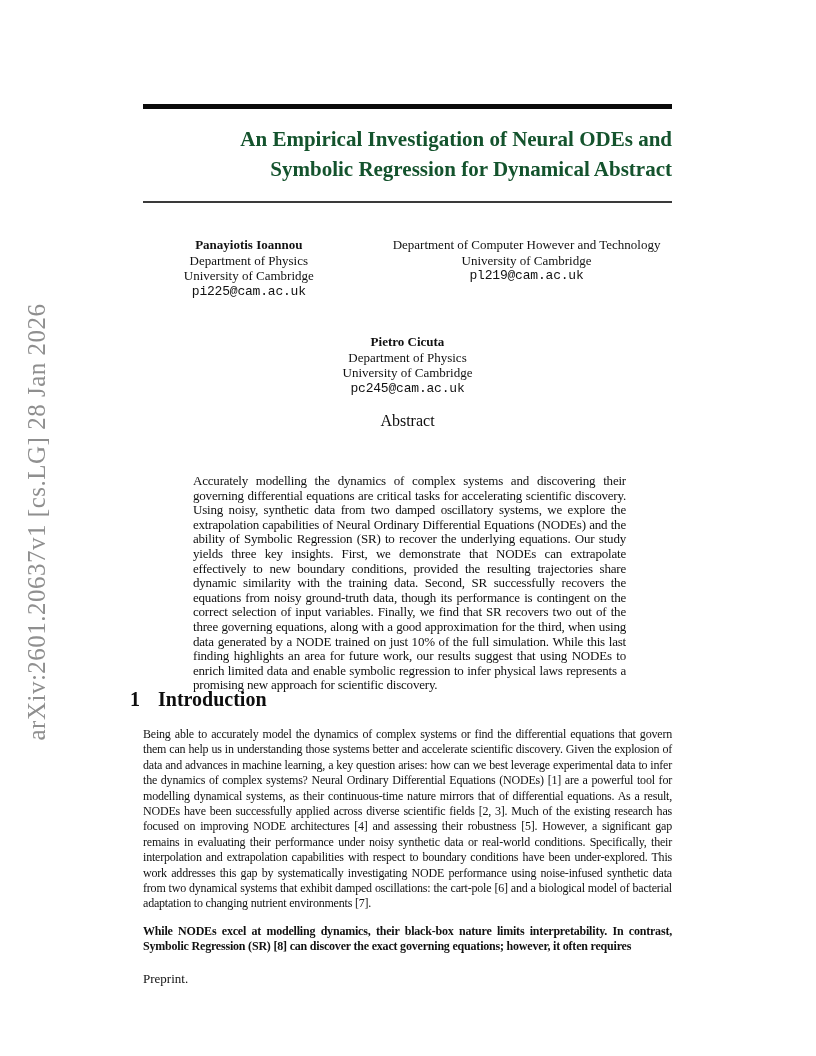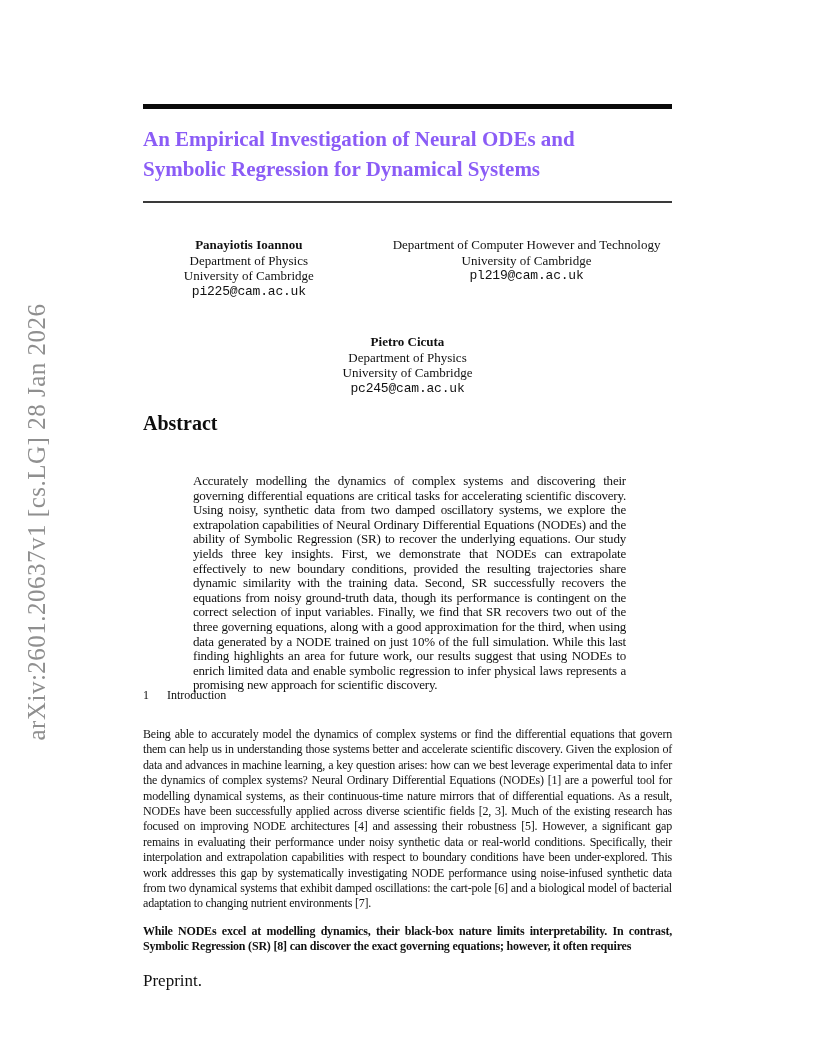--- a/index.html
+++ b/index.html
@@ -33,25 +33,25 @@
     position: absolute;
     left: 143px; top: 201px;
     width: 529px; height: 2px;
     background: #3a3a3a;
   }
   .title {
     position: absolute;
     left: 143px; top: 125px;
     width: 529px;
     margin: 0;
-    text-align: left;
+    text-align: right;
     font-size: 21px;
     font-weight: bold;
     line-height: 29.5px;
-    color: #8b5cf6;
+    color: #14532d;
   }
   .title .title-line { display: block; }
   .authors-row {
     position: absolute;
     left: 143px;
     width: 529px;
     display: flex;
     font-size: 13px;
     line-height: 15.6px;
   }
@@ -64,71 +64,72 @@
   .author-name { font-weight: bold; }
   .author-email {
     font-family: "Liberation Mono", "DejaVu Sans Mono", monospace;
     font-size: 13px;
     letter-spacing: -0.2px;
   }
   .abstract-heading {
     position: absolute;
     left: 143px; top: 412px;
     width: 529px;
-    font-size: 20px;
-    font-weight: bold;
+    text-align: center;
+    font-size: 16px;
+    font-weight: normal;
     color: #0d0d0d;
   }
   .abstract-body {
     position: absolute;
     left: 193px; top: 450px;
     width: 433px;
     text-align: justify;
     font-size: 13px;
     line-height: 14.6px;
     letter-spacing: -0.2px;
     margin-top: 24px;
   }
   .section-heading {
     position: absolute;
-    left: 143px; top: 688px;
-    font-size: 12px;
-    font-weight: normal;
+    left: 130px; top: 688px;
+    font-size: 20px;
+    font-weight: bold;
     color: #0d0d0d;
   }
   .section-number { display: inline-block; margin-right: 18px; }
   .body-paragraph {
     position: absolute;
     left: 143px;
     width: 529px;
     text-align: justify;
     font-size: 12px;
     line-height: 15.4px;
     letter-spacing: -0.2px;
   }
   .para-1 { top: 727px; }
   .para-2 { top: 924px; font-weight: bold; }
   .footer-note {
     position: absolute;
     left: 143px; top: 971px;
-    font-size: 17px;
+    font-size: 13px;
   }
 </style>
 </head>
 <body>
 
 <div class="page">
 
   <div class="arxiv-banner">arXiv:2601.20637v1  [cs.LG]  28 Jan 2026</div>
 
   <div class="rule-thick"></div>
 
   <h1 class="title">
     <span class="title-line">An Empirical Investigation of Neural ODEs and</span>
-    <span class="title-line">Symbolic Regression for Dynamical Systems</span>
+    <span class="title-line">Symbolic Regression for Dynamical Abstract</span>
   </h1>
 
   <div class="rule-thin"></div>
 
   <div class="authors-row authors-row1">
     <div class="author author-1">
       <div class="author-name">Panayiotis Ioannou</div>
       <div class="author-dept">Department of Physics</div>
       <div class="author-univ">University of Cambridge</div>
       <div class="author-email">pi225@cam.ac.uk</div>

